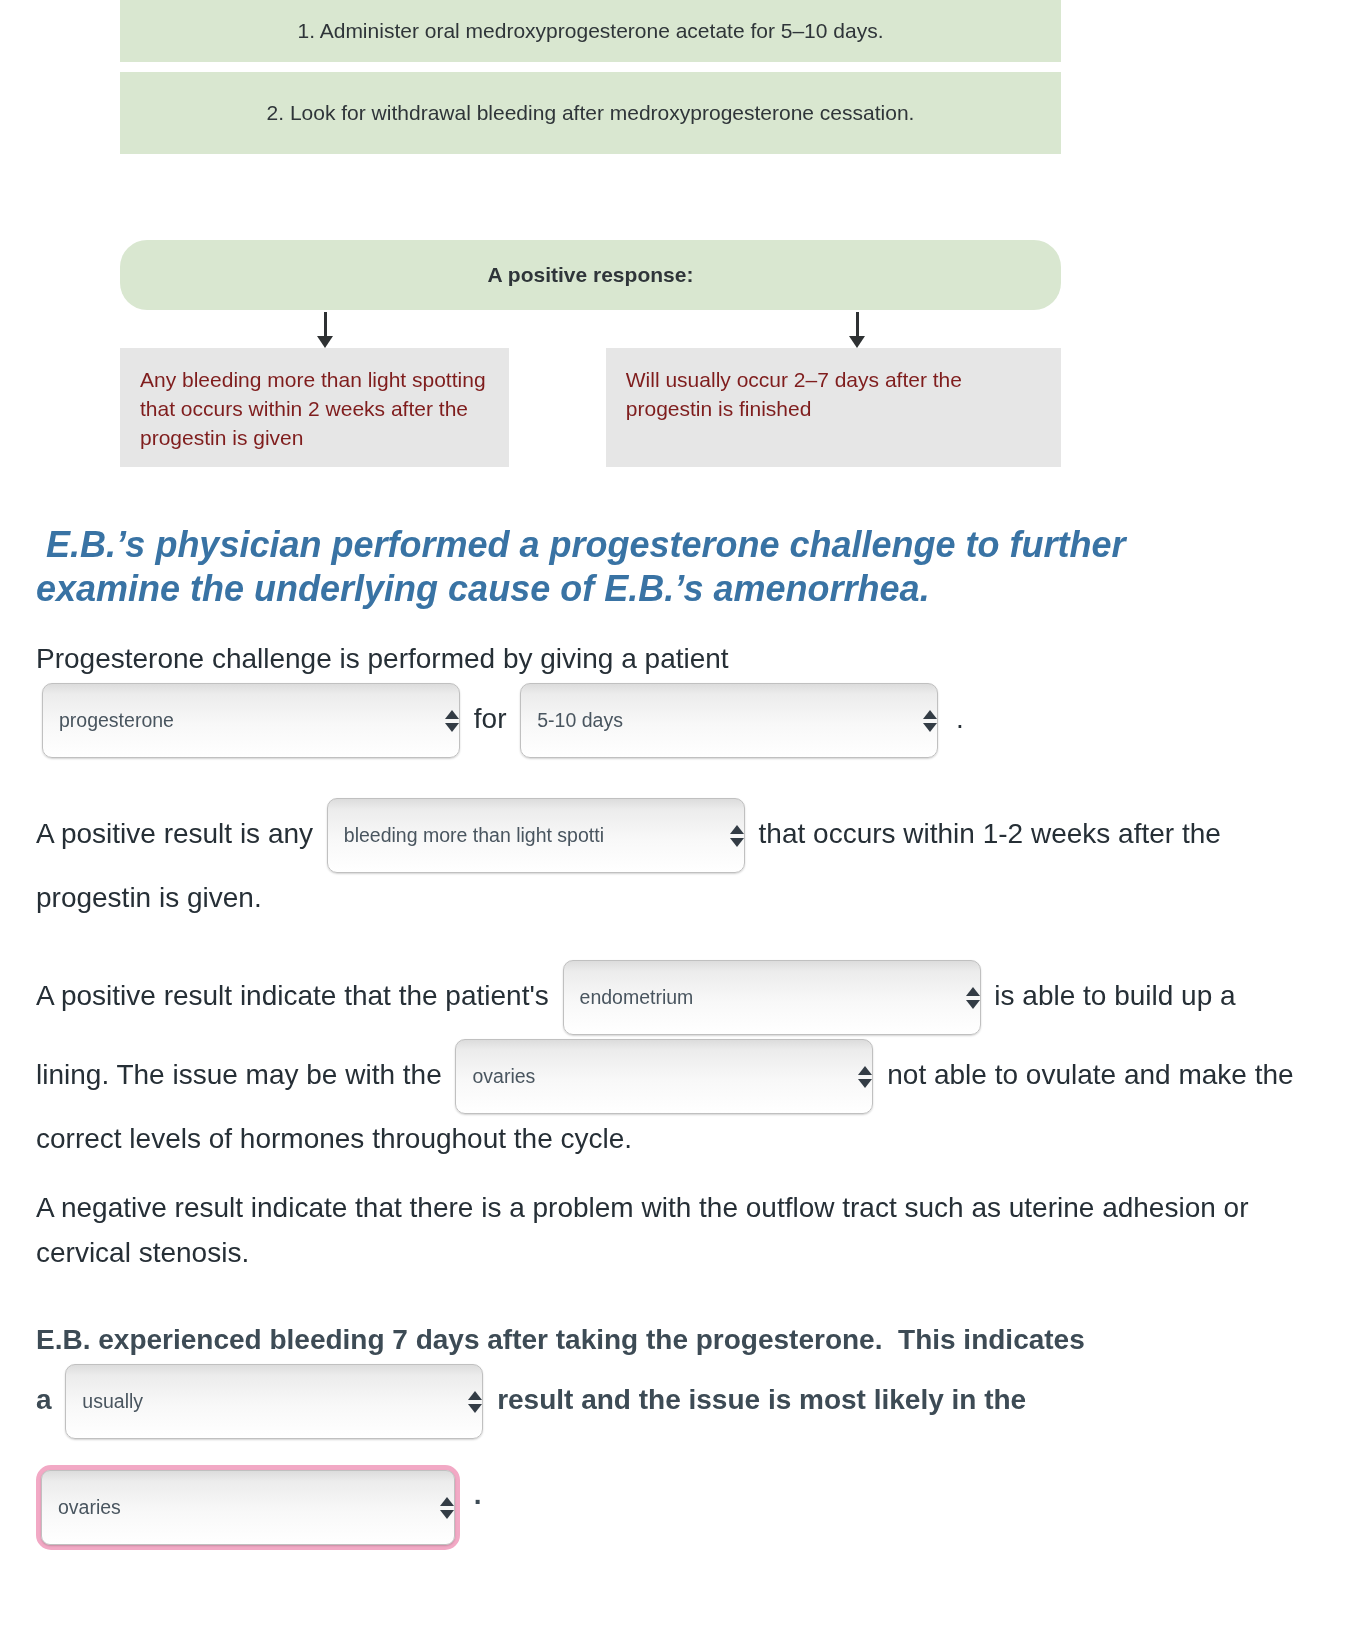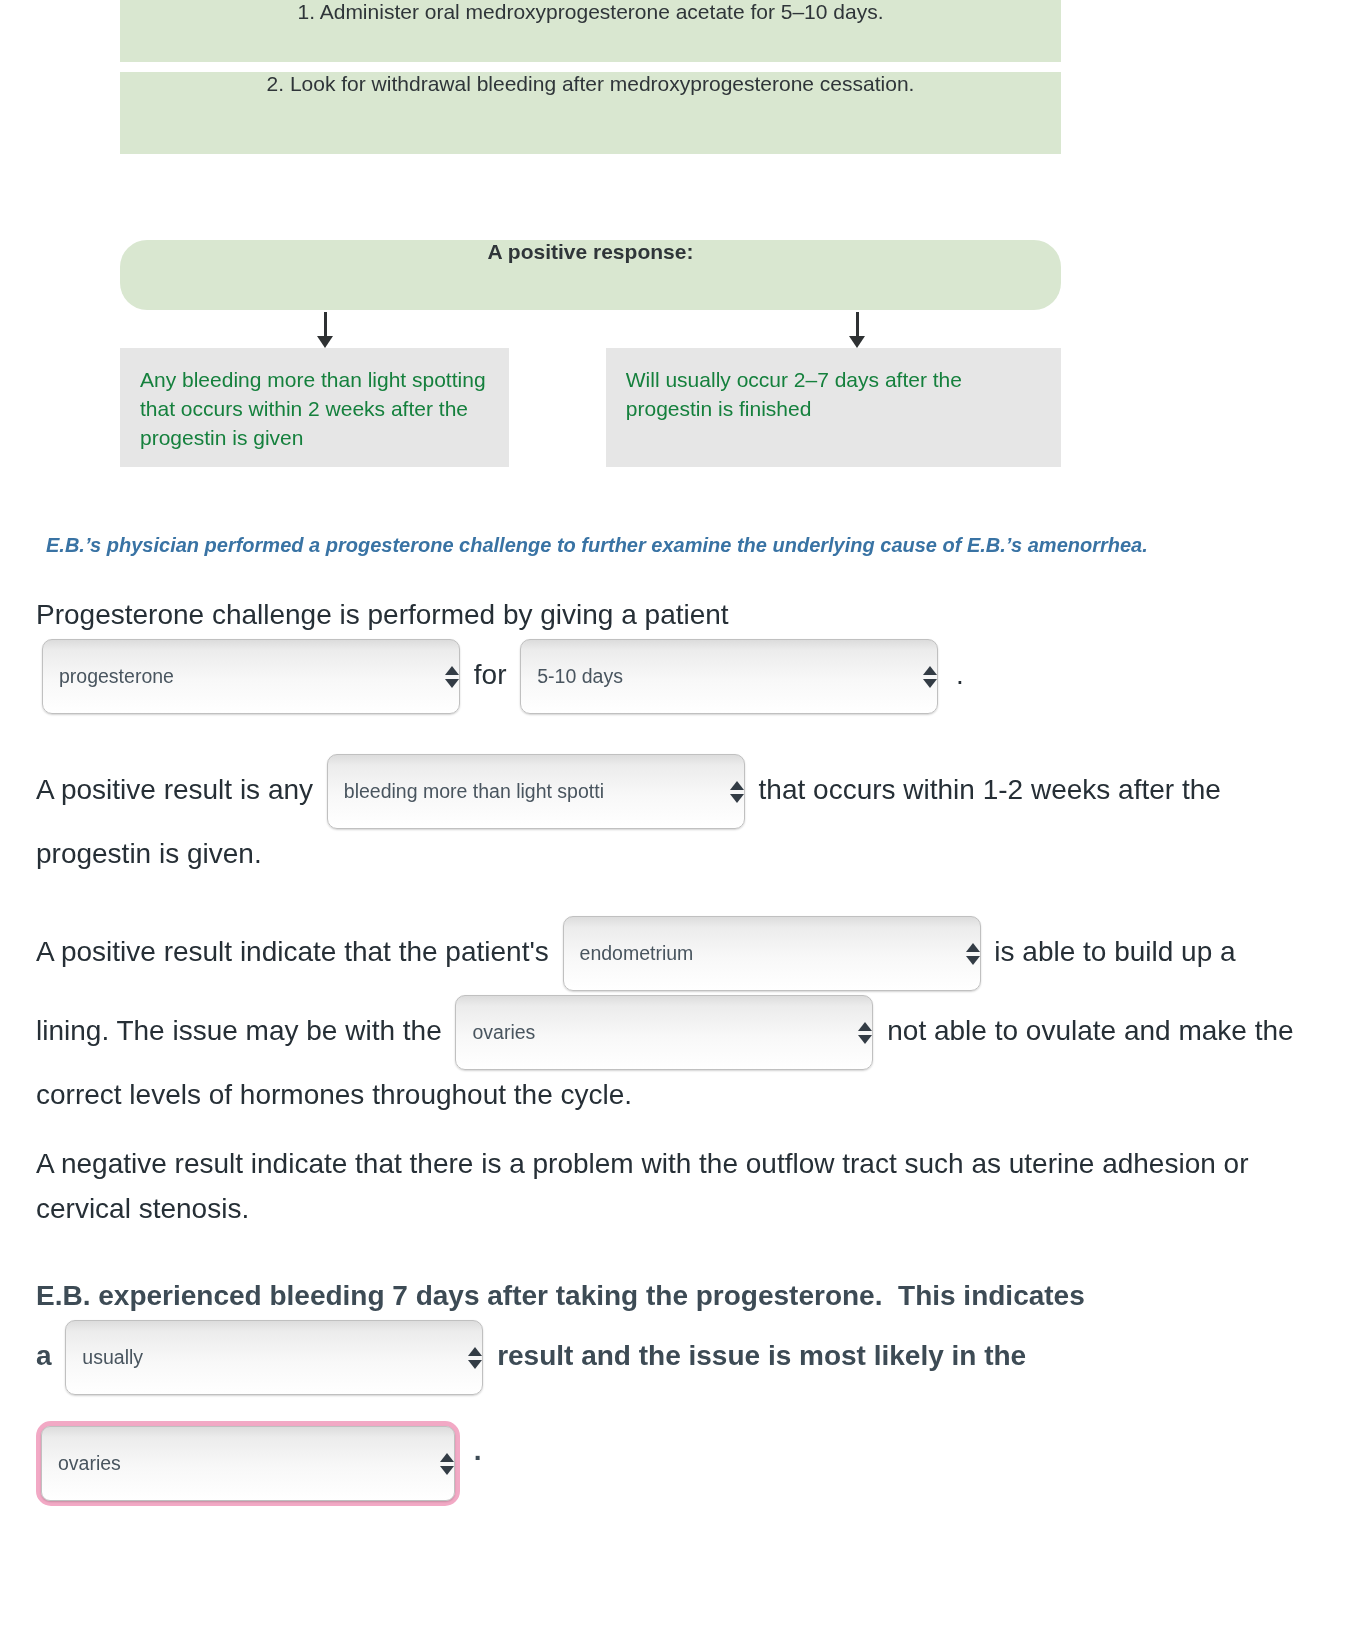--- a/index.html
+++ b/index.html
@@ -11,51 +11,51 @@
     overflow:hidden;
     position:relative;
   }
 
   
   .flowchart { margin-left:120px; width:941px; padding-top:0; }
   .fc-box {
     background:#d9e7d0;
     color:#2f3539;
     font-size:21px;
-    display:flex; justify-content:center;
+    display:flex; align-items:center; justify-content:center;
     text-align:center;
   }
   .fc-step1 { height:62px; margin-bottom:10px; }
   .fc-step2 { height:82px; margin-bottom:86px; }
   .fc-header { height:70px; font-weight:bold; font-size:21px;border-radius:27px; }
   .fc-arrows { position:relative; height:38px; }
   .fc-arrow { position:absolute; top:2px; width:16px; display:flex; flex-direction:column; align-items:center; }
   .fc-arrow .stem { width:3px; height:24px; background:#2e3133; }
   .fc-arrow .head {
     width:0; height:0;
     border-left:8px solid transparent; border-right:8px solid transparent;
     border-top:12px solid #2e3133;
   }
   .fc-arrow.left { left:197px; }
   .fc-arrow.right { left:729px; }
   .fc-branches { display:flex; }
   .fc-branch {
-    background:#e6e6e6; color:#15803d;
+    background:#e6e6e6; color:#7f1d1d;
     font-size:21px; line-height:29px;
     padding:17px 20px;
     height:119px;
   }
   .fc-branch.left { width:418px; margin-right:97px; }
   .fc-branch.right { width:490px; }
 
   
   .case-note {
     margin:56px 0 0 36px;
     width:1190px;
-    font-size:20px; line-height:44px;
+    font-size:36px; line-height:44px;
     font-weight:bold; font-style:italic;
     color:#3973a4;
     text-indent:10px;
   }
   .para {
     margin-left:36px;
     width:1262px;
     font-size:28px; line-height:45px;
     color:#262f36;
   }

